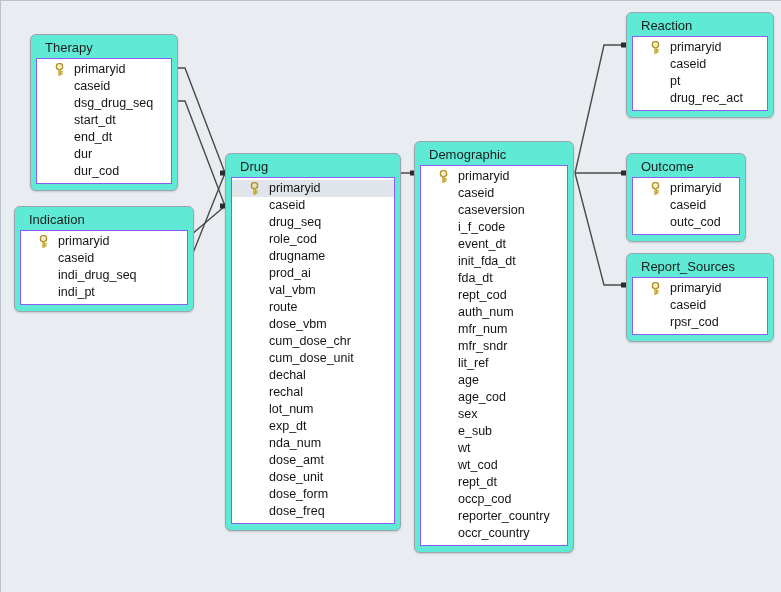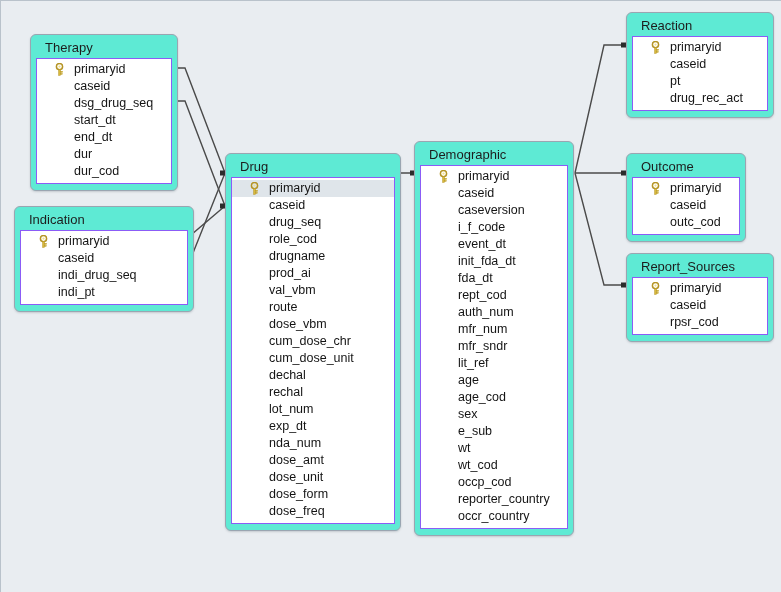--- a/index.html
+++ b/index.html
@@ -201,20 +201,21 @@
           <div class="fld"><span>auth_num</span></div>
           <div class="fld"><span>mfr_num</span></div>
           <div class="fld"><span>mfr_sndr</span></div>
           <div class="fld"><span>lit_ref</span></div>
           <div class="fld"><span>age</span></div>
           <div class="fld"><span>age_cod</span></div>
           <div class="fld"><span>sex</span></div>
           <div class="fld"><span>e_sub</span></div>
           <div class="fld"><span>wt</span></div>
           <div class="fld"><span>wt_cod</span></div>
+          <div class="fld"><span>rept_dt</span></div>
           <div class="fld"><span>occp_cod</span></div>
           <div class="fld"><span>reporter_country</span></div>
           <div class="fld"><span>occr_country</span></div>
         </div>
       </div>
       <div class="tbl" style="left: 625px; top: 11px; width: 148px;">
         <div class="tbl-title">Reaction</div>
         <div class="tbl-fields">
           <div class="fld"><span class="keyicon"><svg viewBox="0 0 11 13" width="11" height="13">
                 <circle cx="5.5" cy="3.6" r="3.1" fill="none" stroke="#b59425" stroke-width="1.5"></circle>

